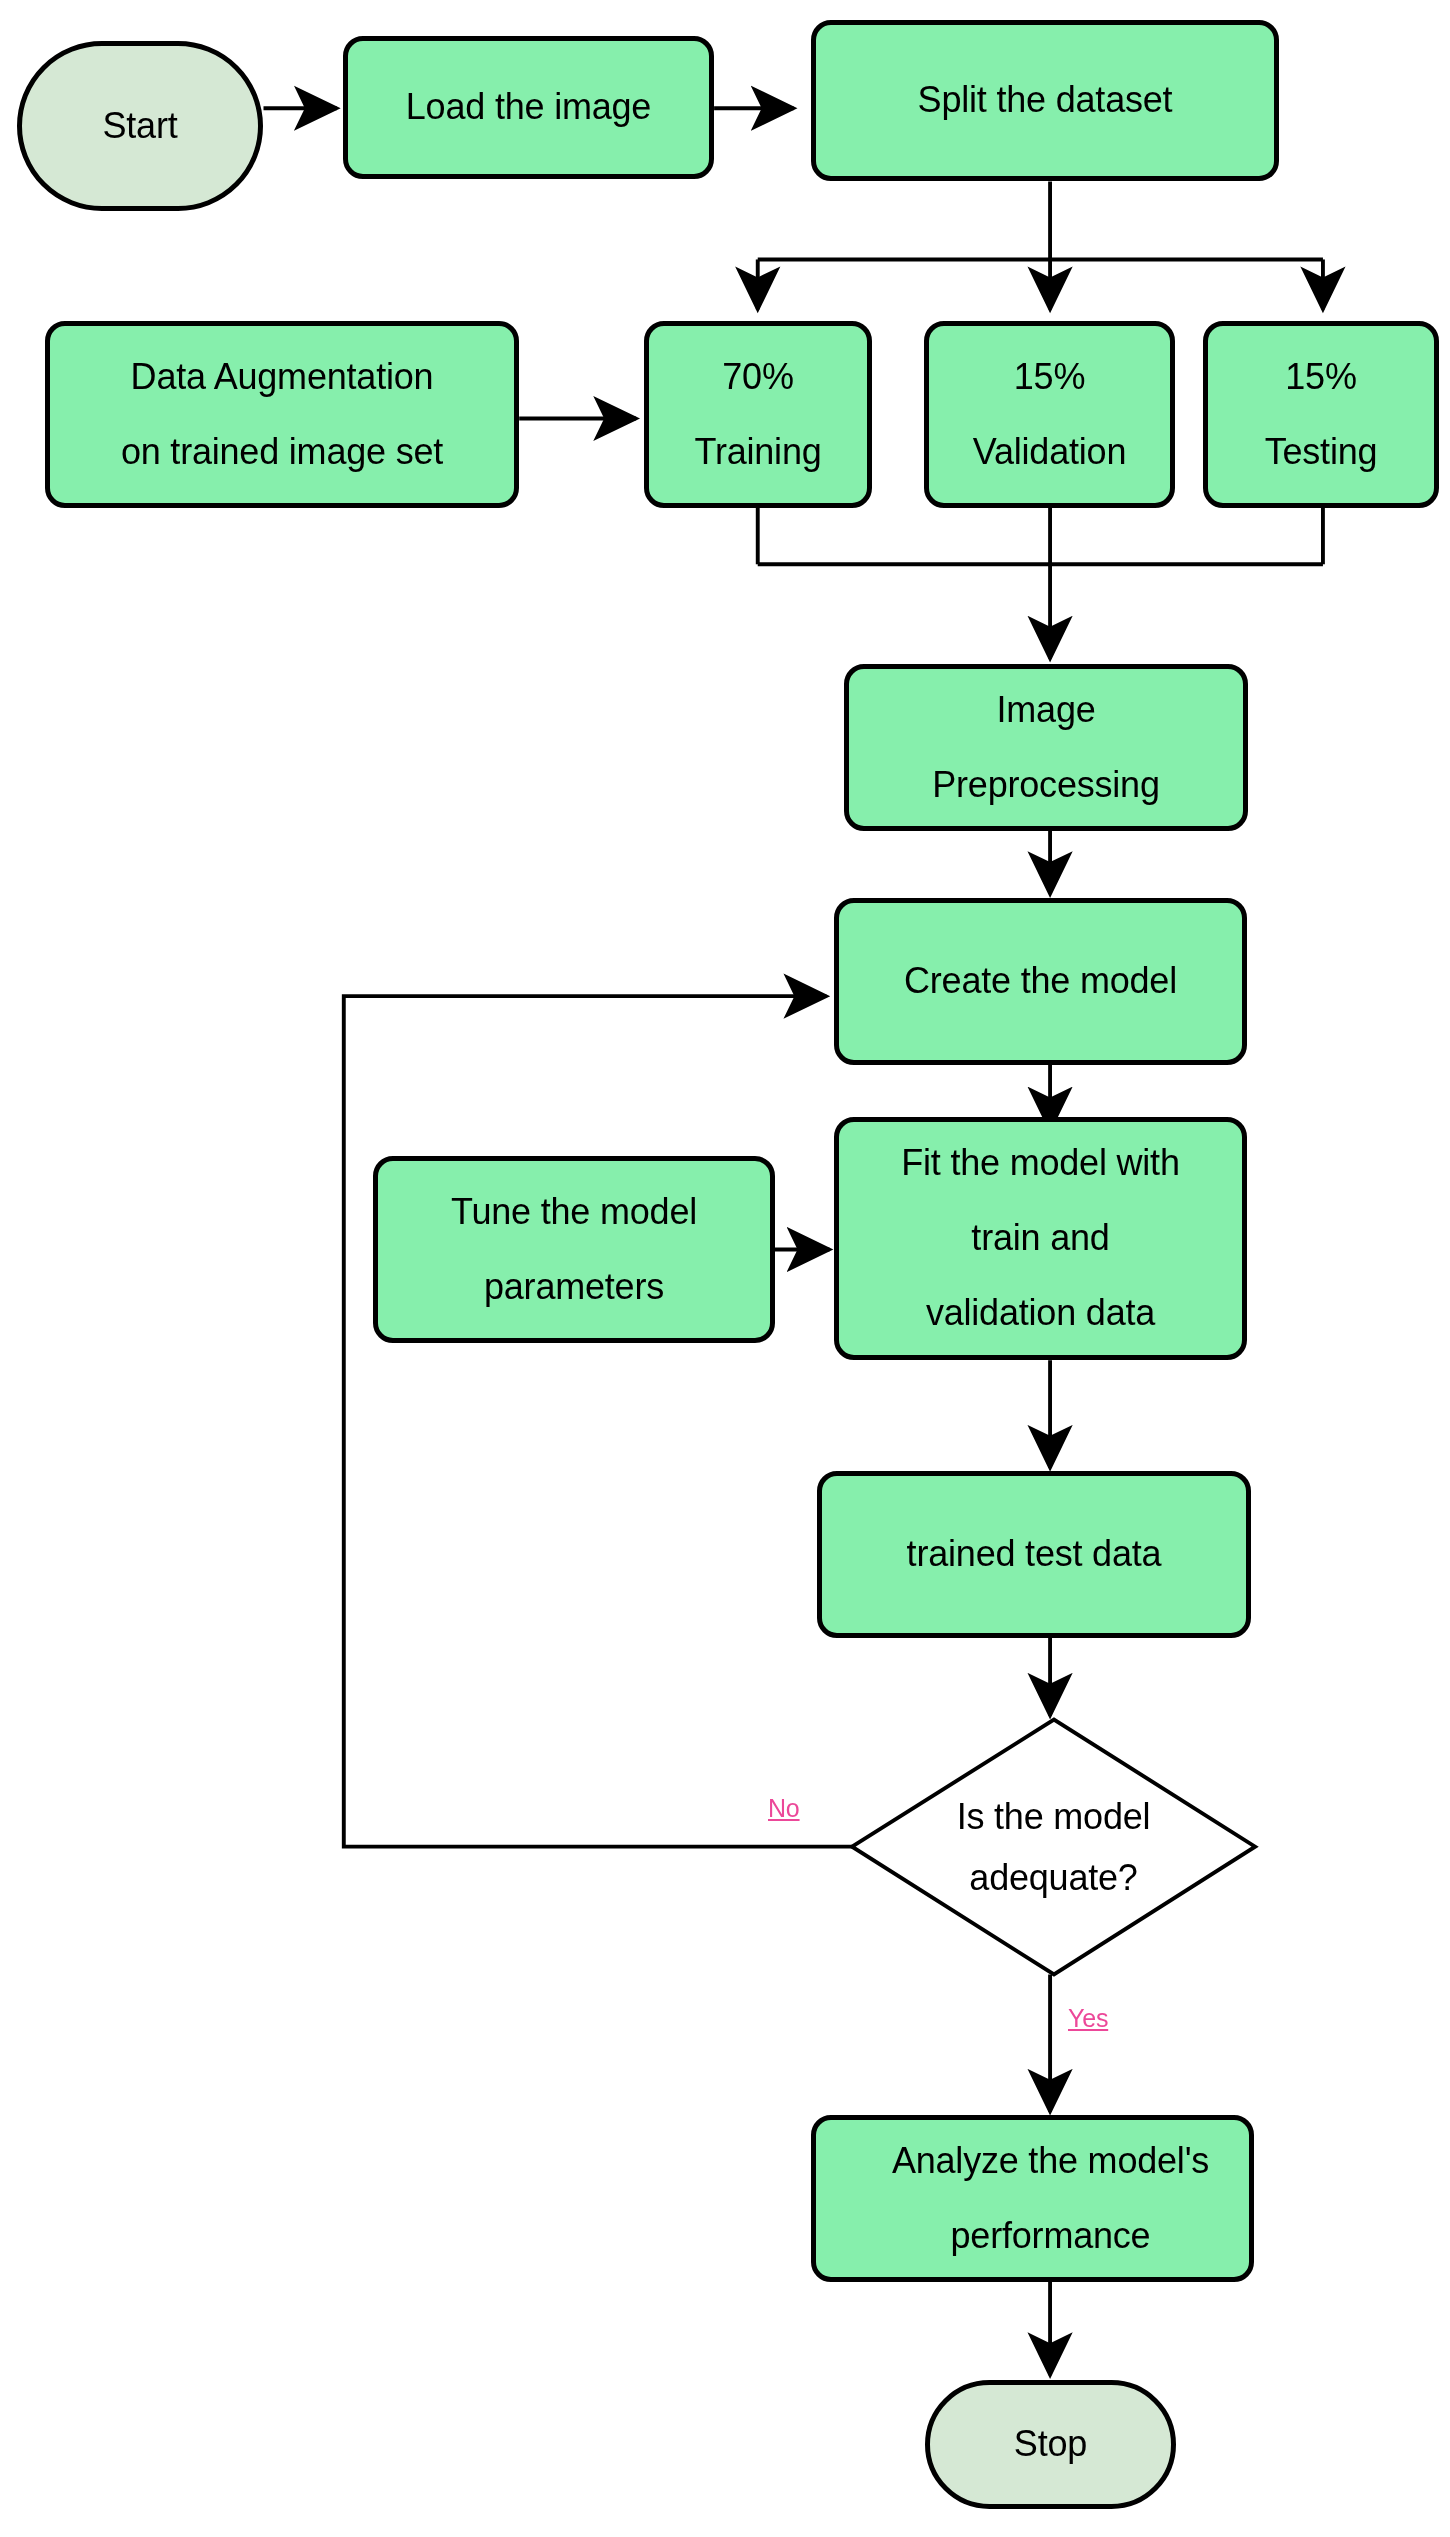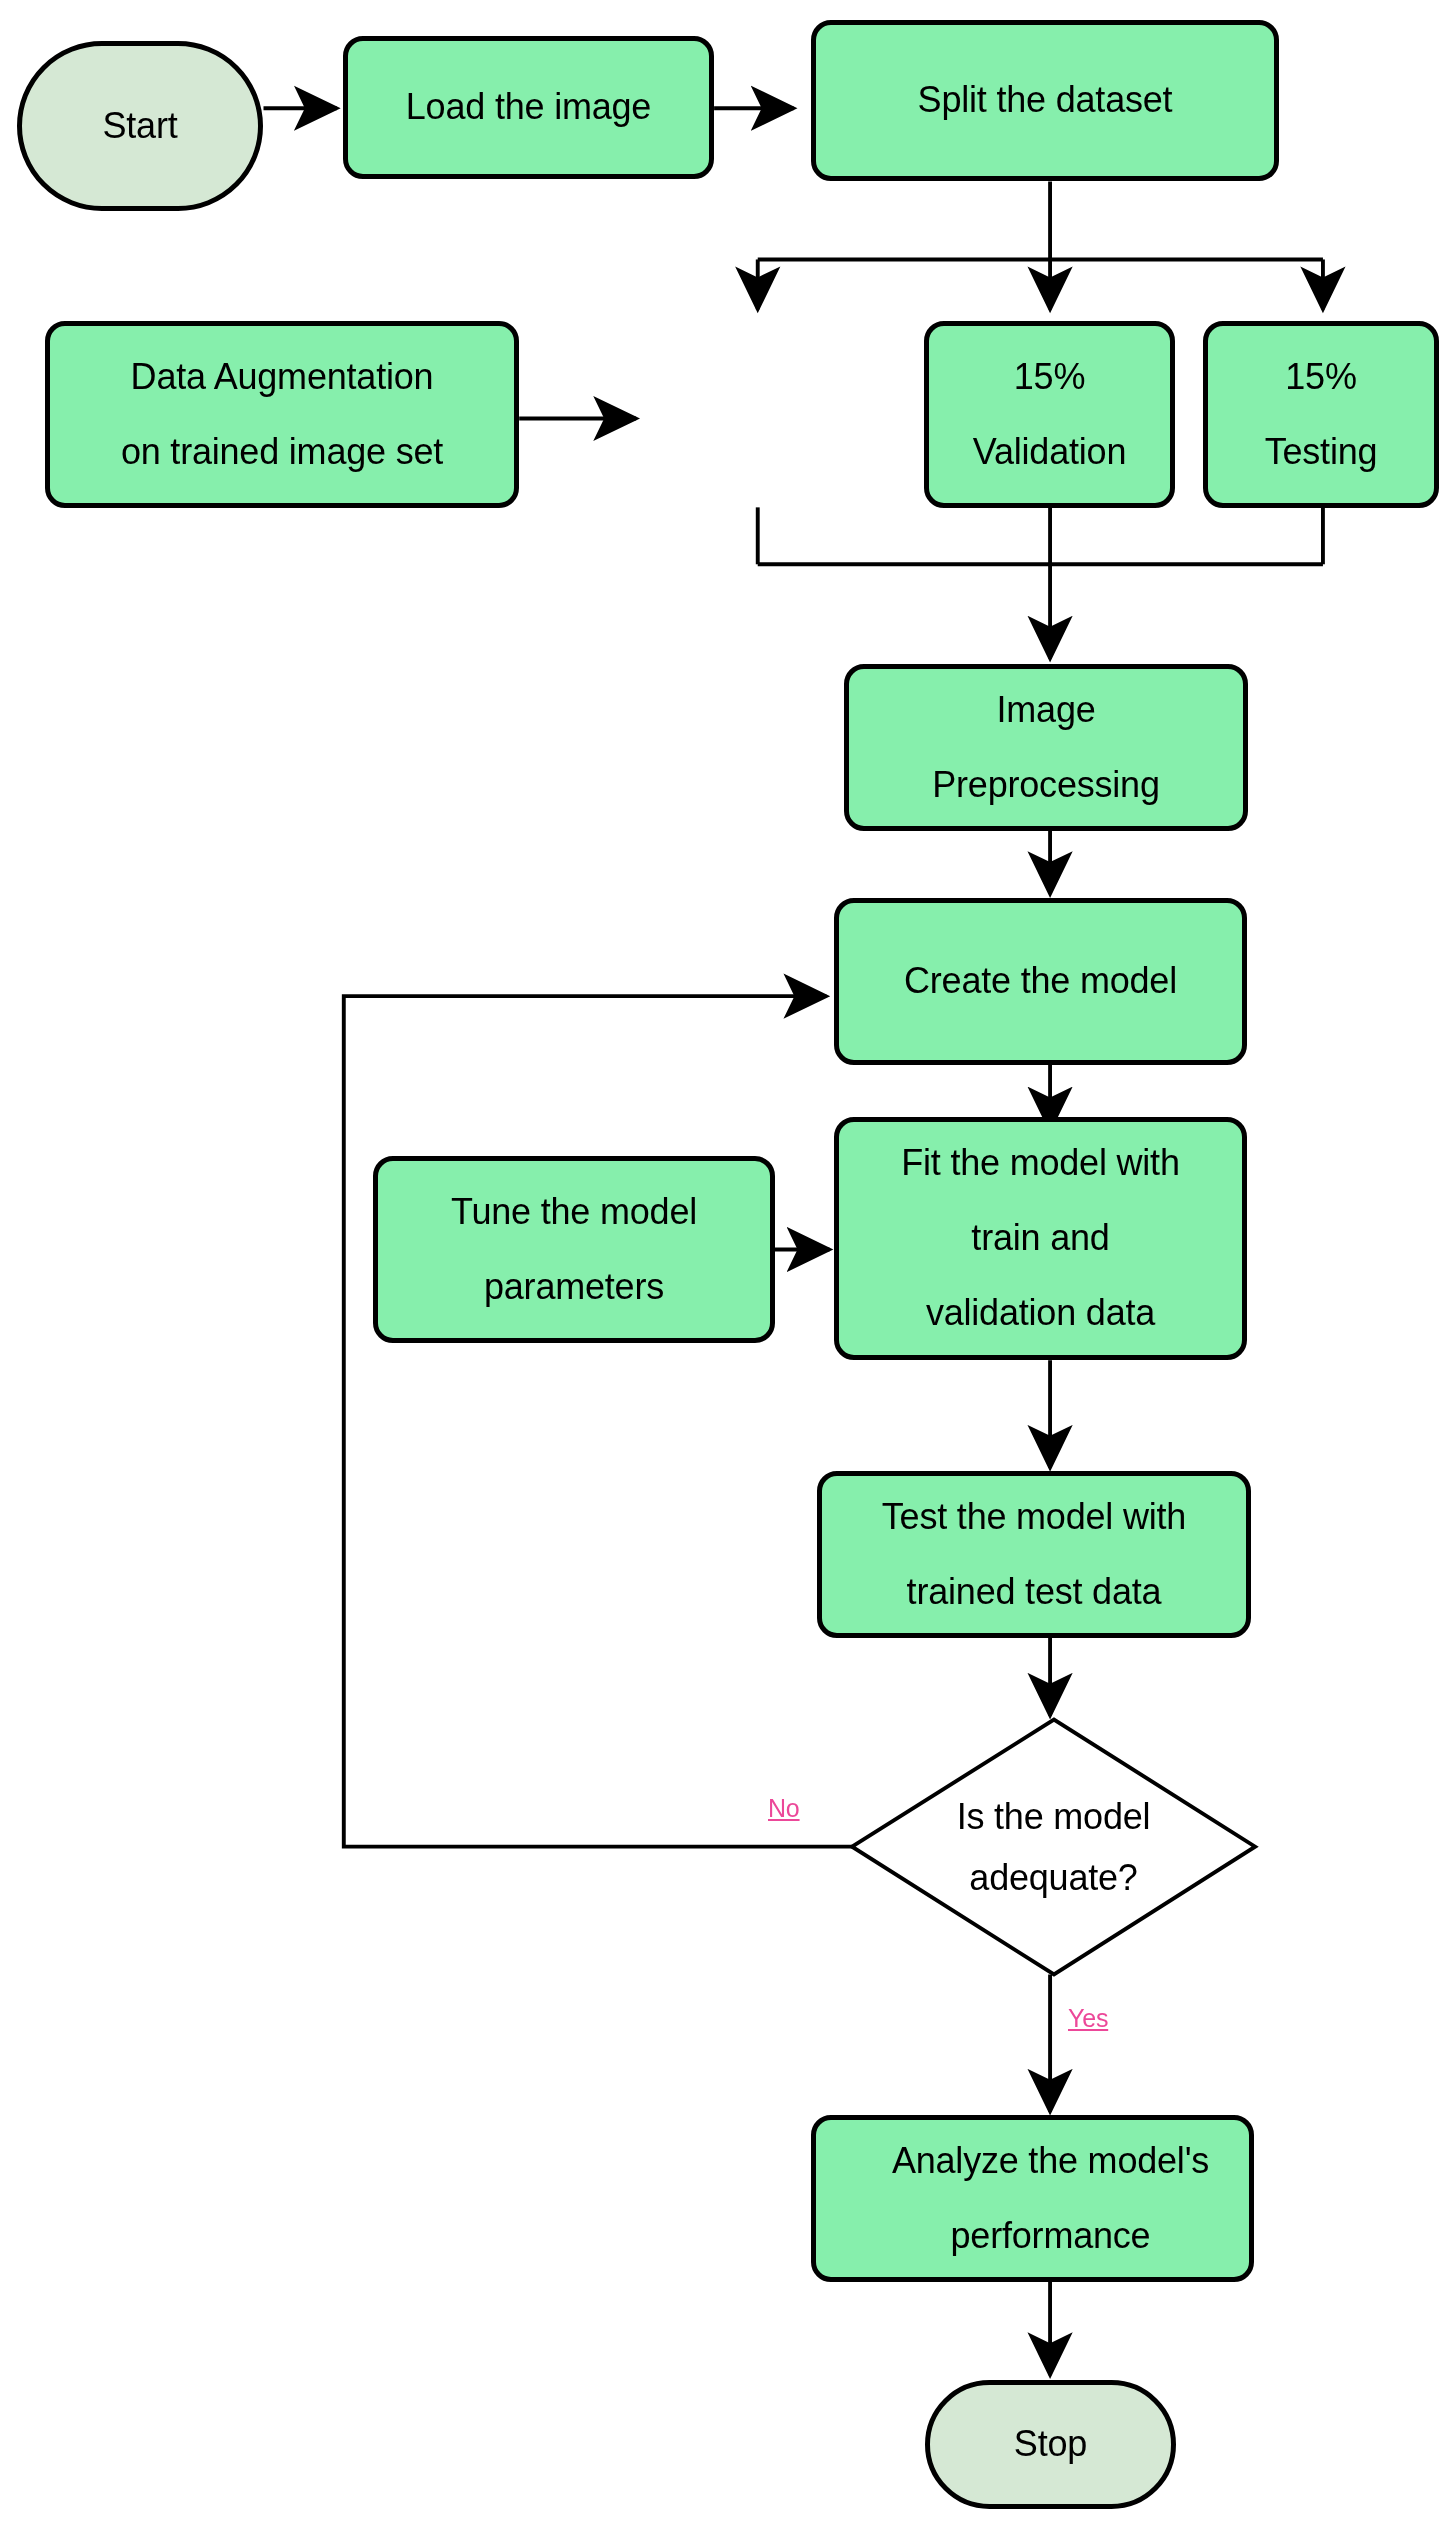--- a/index.html
+++ b/index.html
@@ -167,20 +167,24 @@
 
   <div class="node" style="left:811px; top:20px; width:468px; height:161px;">
     <span class="line">Split the dataset</span>
   </div>
 
   <div class="node" style="left:45px; top:321px; width:474px; height:187px;">
     <span class="line">Data Augmentation</span>
     <span class="line">on trained image set</span>
   </div>
 
+  <div class="node" style="left:644px; top:321px; width:228px; height:187px;">
+    <span class="line">70%</span>
+    <span class="line">Training</span>
+  </div>
 
   <div class="node" style="left:924px; top:321px; width:251px; height:187px;">
     <span class="line">15%</span>
     <span class="line">Validation</span>
   </div>
 
   <div class="node" style="left:1203px; top:321px; width:236px; height:187px;">
     <span class="line">15%</span>
     <span class="line">Testing</span>
   </div>
@@ -199,21 +203,20 @@
     <span class="line">parameters</span>
   </div>
 
   <div class="node" style="left:834px; top:1117px; width:413px; height:243px;">
     <span class="line">Fit the model with</span>
     <span class="line">train and</span>
     <span class="line">validation data</span>
   </div>
 
   <div class="node" style="left:817px; top:1471px; width:434px; height:167px;">
-    <span class="line">Test the model with</span>
     <span class="line">trained test data</span>
   </div>
 
   <div class="diamond-wrap" style="left:852px; top:1720px; width:403px; height:255px;">
     <div class="diamond-label">
       <span class="line">Is the model</span>
       <span class="line">adequate?</span>
     </div>
   </div>
 

